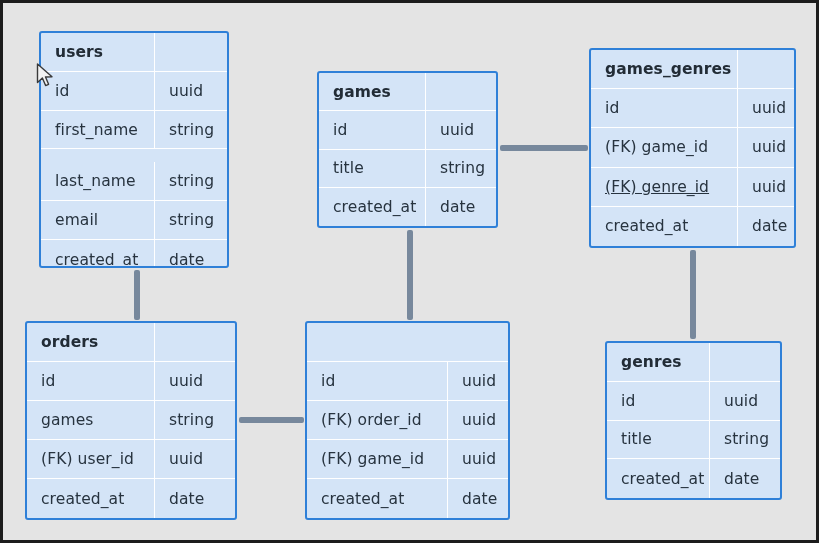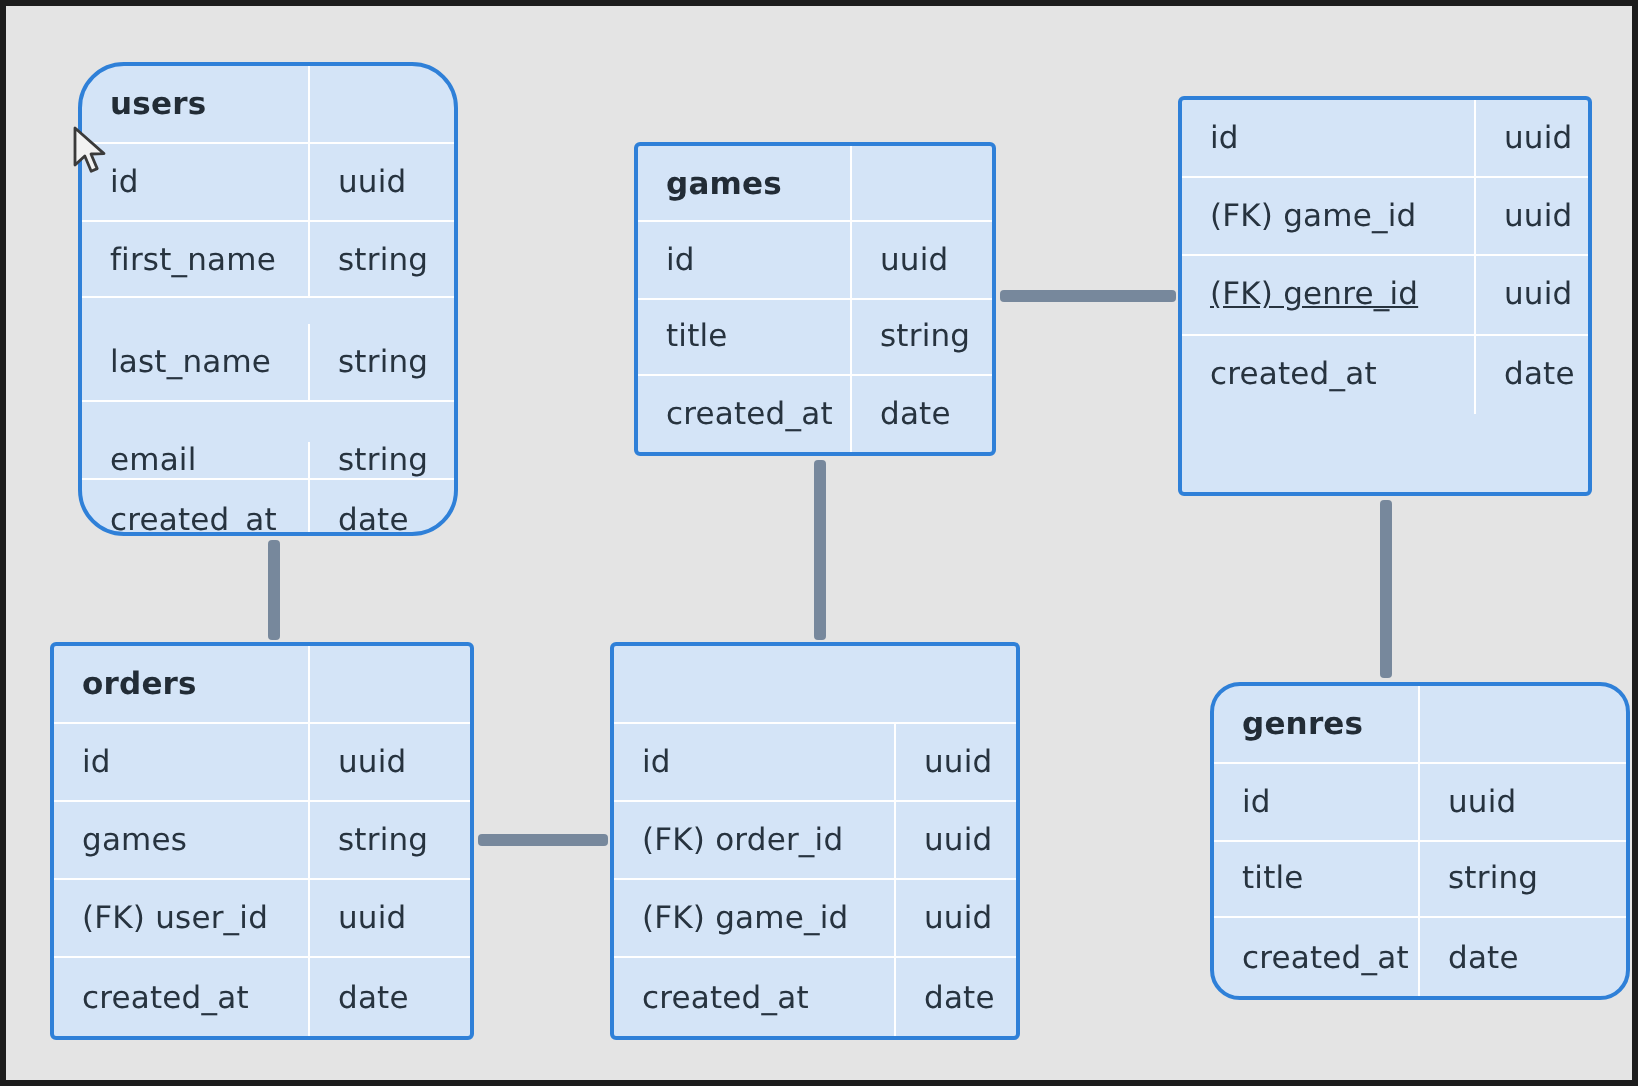--- a/index.html
+++ b/index.html
@@ -71,38 +71,38 @@
 </head>
 <body>
 
 <div id="canvas">
 
   <div class="connector" style="left: 131px; top: 267px; width: 6px; height: 50px; background: rgb(119, 136, 156);"></div>
     <div class="connector" style="left: 497px; top: 142px; width: 88px; height: 6px; background: rgb(119, 136, 156);"></div>
     <div class="connector" style="left: 404px; top: 227px; width: 6px; height: 90px; background: rgb(119, 136, 156);"></div>
     <div class="connector" style="left: 236px; top: 414px; width: 65px; height: 6px; background: rgb(119, 136, 156);"></div>
     <div class="connector" style="left: 687px; top: 247px; width: 6px; height: 89px; background: rgb(119, 136, 156);"></div>
-    <div class="er-table" style="left: 36px; top: 28px; width: 190px; height: 237px; border-color: rgb(47, 128, 216); background: rgb(212, 228, 247); border-radius: 23px;">
+    <div class="er-table" style="left: 36px; top: 28px; width: 190px; height: 237px; border-color: rgb(47, 128, 216); background: rgb(212, 228, 247);">
       <div class="er-row header" style="height: 38.8333px;">
         <div class="er-cell name" style="width: 114px; flex: 0 0 114px;">users</div>
         <div class="er-cell type" style="flex: 1 1 auto;"></div>
       </div>
       <div class="er-row" style="height: 38.8333px;">
         <div class="er-cell name" style="width: 114px; flex: 0 0 114px;">id</div>
         <div class="er-cell type" style="flex: 1 1 auto;">uuid</div>
       </div>
       <div class="er-row" style="height: 38.8333px;">
         <div class="er-cell name" style="width: 114px; flex: 0 0 114px;">first_name</div>
         <div class="er-cell type" style="flex: 1 1 auto;">string</div>
       </div>
       <div class="er-row" style="height: 38.8333px; margin-top: 13px;">
         <div class="er-cell name" style="width: 114px; flex: 0 0 114px;">last_name</div>
         <div class="er-cell type" style="flex: 1 1 auto;">string</div>
       </div>
-      <div class="er-row" style="height: 38.8333px; align-items: flex-end;">
+      <div class="er-row" style="height: 38.8333px;">
         <div class="er-cell name" style="width: 114px; flex: 0 0 114px;">email</div>
         <div class="er-cell type" style="flex: 1 1 auto;">string</div>
       </div>
       <div class="er-row" style="height: 38.8333px;">
         <div class="er-cell name" style="width: 114px; flex: 0 0 114px;">created_at</div>
         <div class="er-cell type" style="flex: 1 1 auto;">date</div>
       </div>
     </div>
     <div class="er-table" style="left: 314px; top: 68px; width: 181px; height: 157px; border-color: rgb(47, 128, 216); background: rgb(212, 228, 247);">
       <div class="er-row header" style="height: 38.25px;">
@@ -116,20 +116,24 @@
       <div class="er-row" style="height: 38.25px;">
         <div class="er-cell name" style="width: 107px; flex: 0 0 107px;">title</div>
         <div class="er-cell type" style="flex: 1 1 auto;">string</div>
       </div>
       <div class="er-row" style="height: 38.25px;">
         <div class="er-cell name" style="width: 107px; flex: 0 0 107px;">created_at</div>
         <div class="er-cell type" style="flex: 1 1 auto;">date</div>
       </div>
     </div>
     <div class="er-table" style="left: 586px; top: 45px; width: 207px; height: 200px; border-color: rgb(47, 128, 216); background: rgb(212, 228, 247);">
+      <div class="er-row header" style="height: 39.2px;">
+        <div class="er-cell name" style="width: 147px; flex: 0 0 147px;">games_genres</div>
+        <div class="er-cell type" style="flex: 1 1 auto;"></div>
+      </div>
       <div class="er-row" style="height: 39.2px;">
         <div class="er-cell name" style="width: 147px; flex: 0 0 147px;">id</div>
         <div class="er-cell type" style="flex: 1 1 auto;">uuid</div>
       </div>
       <div class="er-row" style="height: 39.2px;">
         <div class="er-cell name" style="width: 147px; flex: 0 0 147px;">(FK) game_id</div>
         <div class="er-cell type" style="flex: 1 1 auto;">uuid</div>
       </div>
       <div class="er-row" style="height: 39.2px;">
         <div class="er-cell name" style="width: 147px; flex: 0 0 147px; text-decoration: underline;">(FK) genre_id</div>
@@ -176,21 +180,21 @@
       </div>
       <div class="er-row" style="height: 39px;">
         <div class="er-cell name" style="width: 141px; flex: 0 0 141px;">(FK) game_id</div>
         <div class="er-cell type" style="flex: 1 1 auto;">uuid</div>
       </div>
       <div class="er-row" style="height: 39px;">
         <div class="er-cell name" style="width: 141px; flex: 0 0 141px;">created_at</div>
         <div class="er-cell type" style="flex: 1 1 auto;">date</div>
       </div>
     </div>
-    <div class="er-table" style="left: 602px; top: 338px; width: 210px; height: 159px; border-color: rgb(47, 128, 216); background: rgb(212, 228, 247); border-radius: 15px;">
+    <div class="er-table" style="left: 602px; top: 338px; width: 177px; height: 159px; border-color: rgb(47, 128, 216); background: rgb(212, 228, 247);">
       <div class="er-row header" style="height: 38.75px;">
         <div class="er-cell name" style="width: 103px; flex: 0 0 103px;">genres</div>
         <div class="er-cell type" style="flex: 1 1 auto;"></div>
       </div>
       <div class="er-row" style="height: 38.75px;">
         <div class="er-cell name" style="width: 103px; flex: 0 0 103px;">id</div>
         <div class="er-cell type" style="flex: 1 1 auto;">uuid</div>
       </div>
       <div class="er-row" style="height: 38.75px;">
         <div class="er-cell name" style="width: 103px; flex: 0 0 103px;">title</div>

